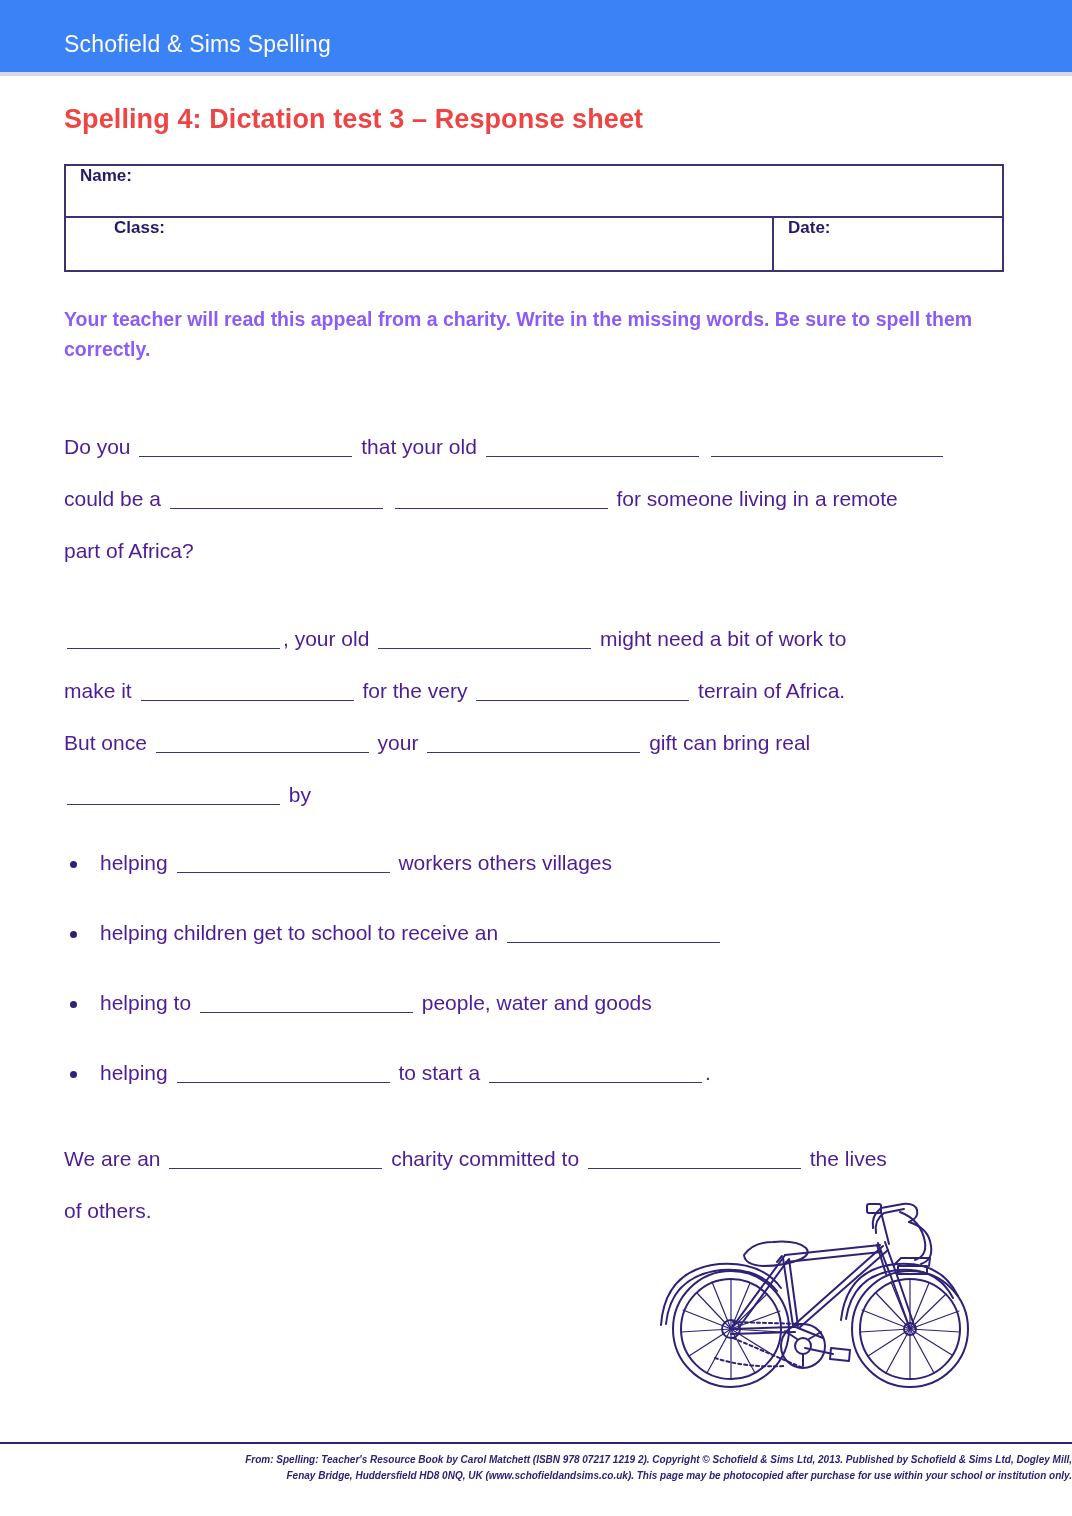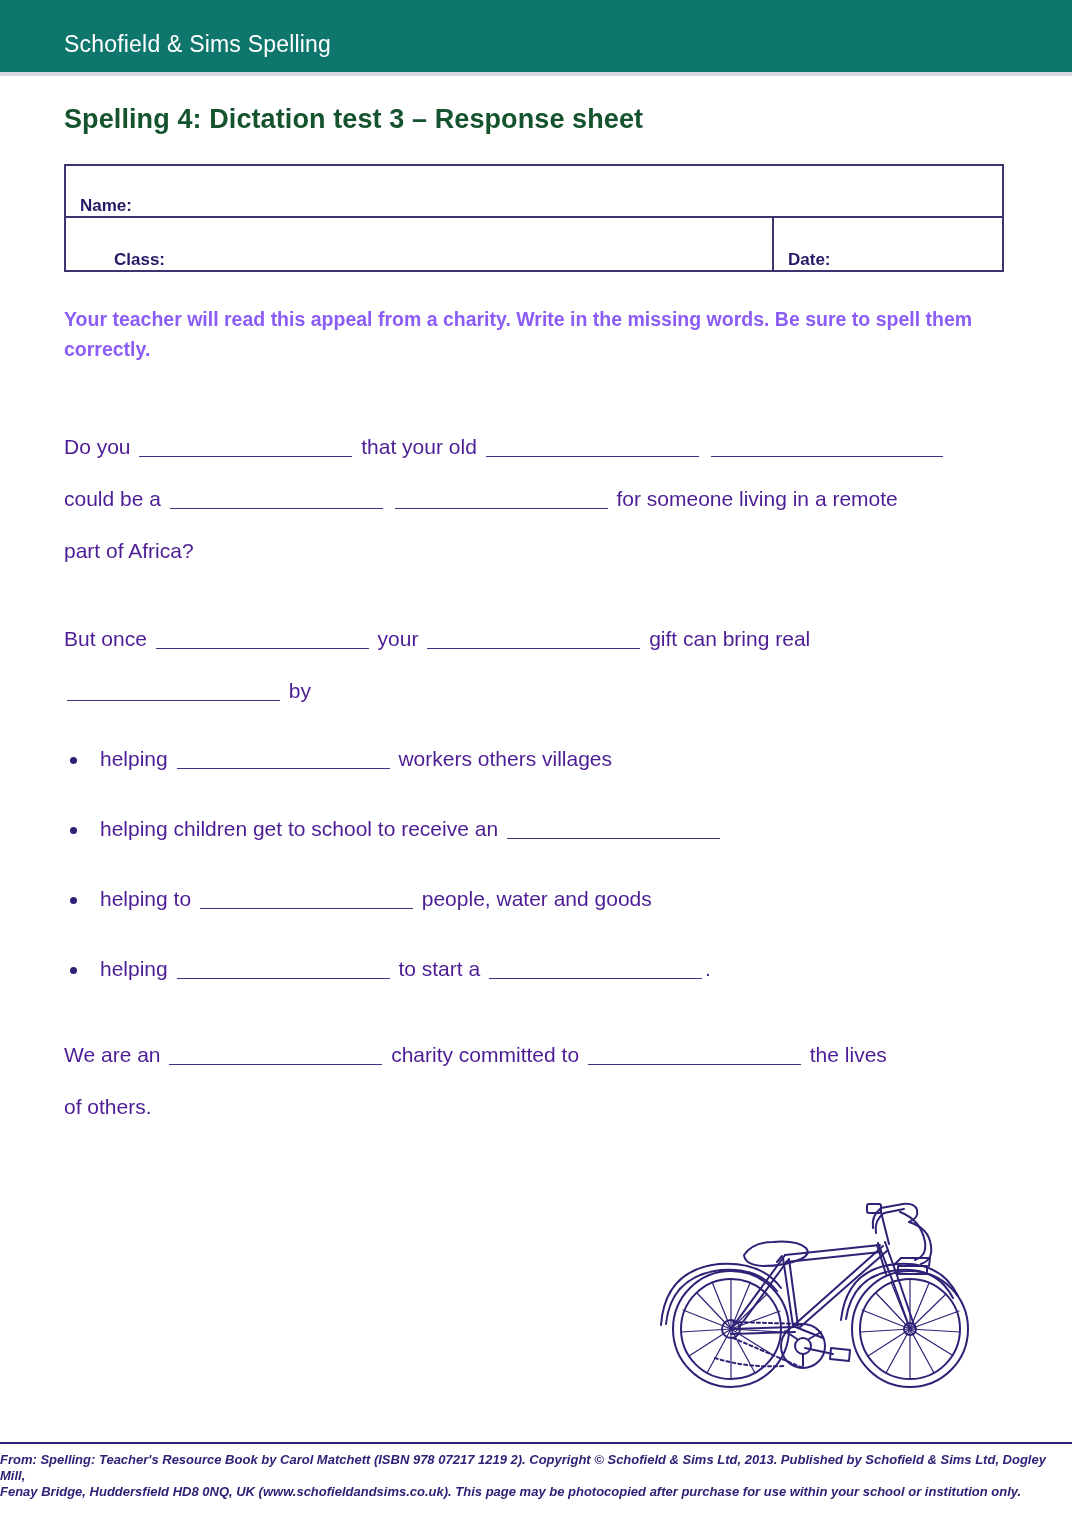--- a/index.html
+++ b/index.html
@@ -14,21 +14,21 @@
     position: relative;
     overflow: hidden;
   }
 
   
   .header-bar {
     position: absolute;
     top: 0; left: 0;
     width: 1072px;
     height: 72px;
-    background: #0f766e;
+    background: #3b82f6;
   }
   .header-title {
     position: absolute;
     left: 64px;
     top: 31px;
     font-size: 23px;
     color: #ffffff;
     letter-spacing: 0.2px;
     white-space: nowrap;
   }
@@ -46,21 +46,21 @@
     left: 0; top: 76px;
     width: 1072px;
   }
 
   .sheet-title {
     position: absolute;
     left: 64px;
     top: 28px;
     font-size: 27px;
     font-weight: bold;
-    color: #14532d;
+    color: #ef4444;
     letter-spacing: 0.1px;
     white-space: nowrap;
   }
 
   
   .info-table {
     position: absolute;
     left: 64px;
     top: 88px;
     width: 940px;
@@ -68,21 +68,21 @@
     box-sizing: border-box;
   }
   .info-row {
     display: flex;
     height: 52px;
     box-sizing: border-box;
   }
   .info-row.top { border-bottom: 2px solid #3a3470; }
   .info-cell {
     display: flex;
-    align-items: flex-end;
+    align-items: flex-start;
     padding-left: 14px;
     box-sizing: border-box;
     font-size: 17px;
     font-weight: bold;
     color: #241a66;
   }
   .cell-name  { width: 100%; }
   .cell-class { width: 708px; border-right: 2px solid #3a3470; padding-left: 48px; }
   .cell-date  { flex: 1; }
 
@@ -161,22 +161,22 @@
     top: 1442px;
     width: 1072px;
     height: 2px;
     background: #2e2277;
   }
   .footer-text {
     position: absolute;
     left: 0;
     top: 1452px;
     width: 1072px;
-    text-align: left;
-    font-size: 13px;
+    text-align: right;
+    font-size: 10px;
     font-style: italic;
     font-weight: bold;
     color: #2e2277;
     line-height: 16px;
   }
   .footer-text .fl { display: block; }
 </style>
 </head>
 <body>
 
@@ -220,20 +220,30 @@
       <span class="blank w-lg"></span><br>
       <span>could be a</span>
       <span class="blank w-md"></span>
       <span class="blank w-md"></span>
       <span>for someone living in a remote</span><br>
       <span>part of Africa?</span>
     </div>
 
     <div class="gap-lg"></div>
 
+    <div class="para">
+      <span class="blank w-md"></span><span>, your old</span>
+      <span class="blank w-md"></span>
+      <span>might need a bit of work to</span><br>
+      <span>make it</span>
+      <span class="blank w-md"></span>
+      <span>for the very</span>
+      <span class="blank w-md"></span>
+      <span>terrain of Africa.</span>
+    </div>
 
     <div class="para">
       <span>But once</span>
       <span class="blank w-md"></span>
       <span>your</span>
       <span class="blank w-md"></span>
       <span>gift can bring real</span><br>
       <span class="blank w-md"></span>
       <span>by</span>
     </div>

